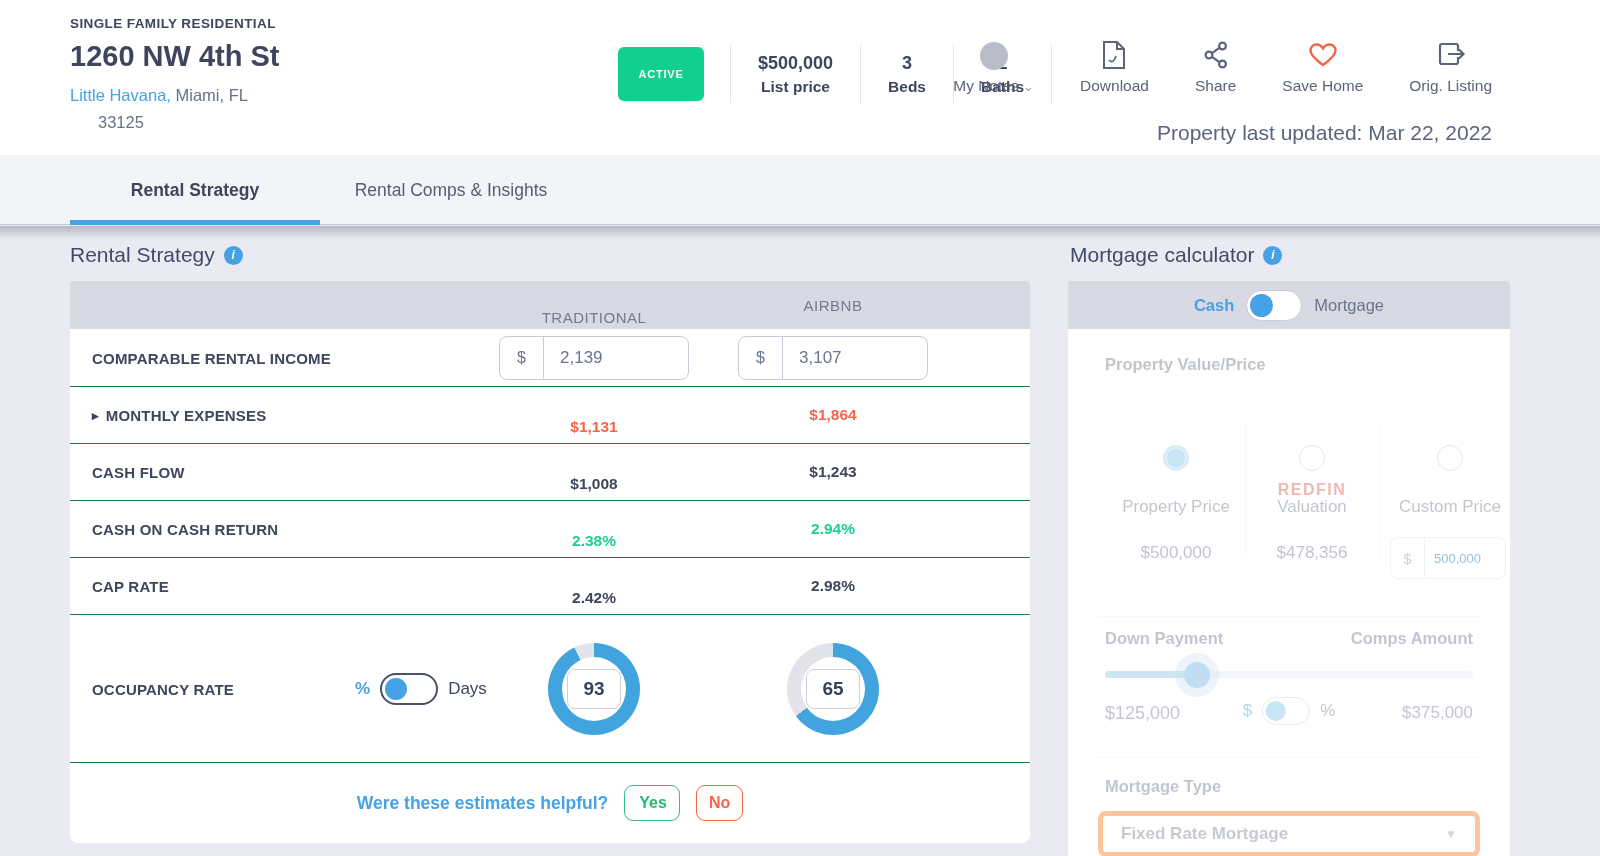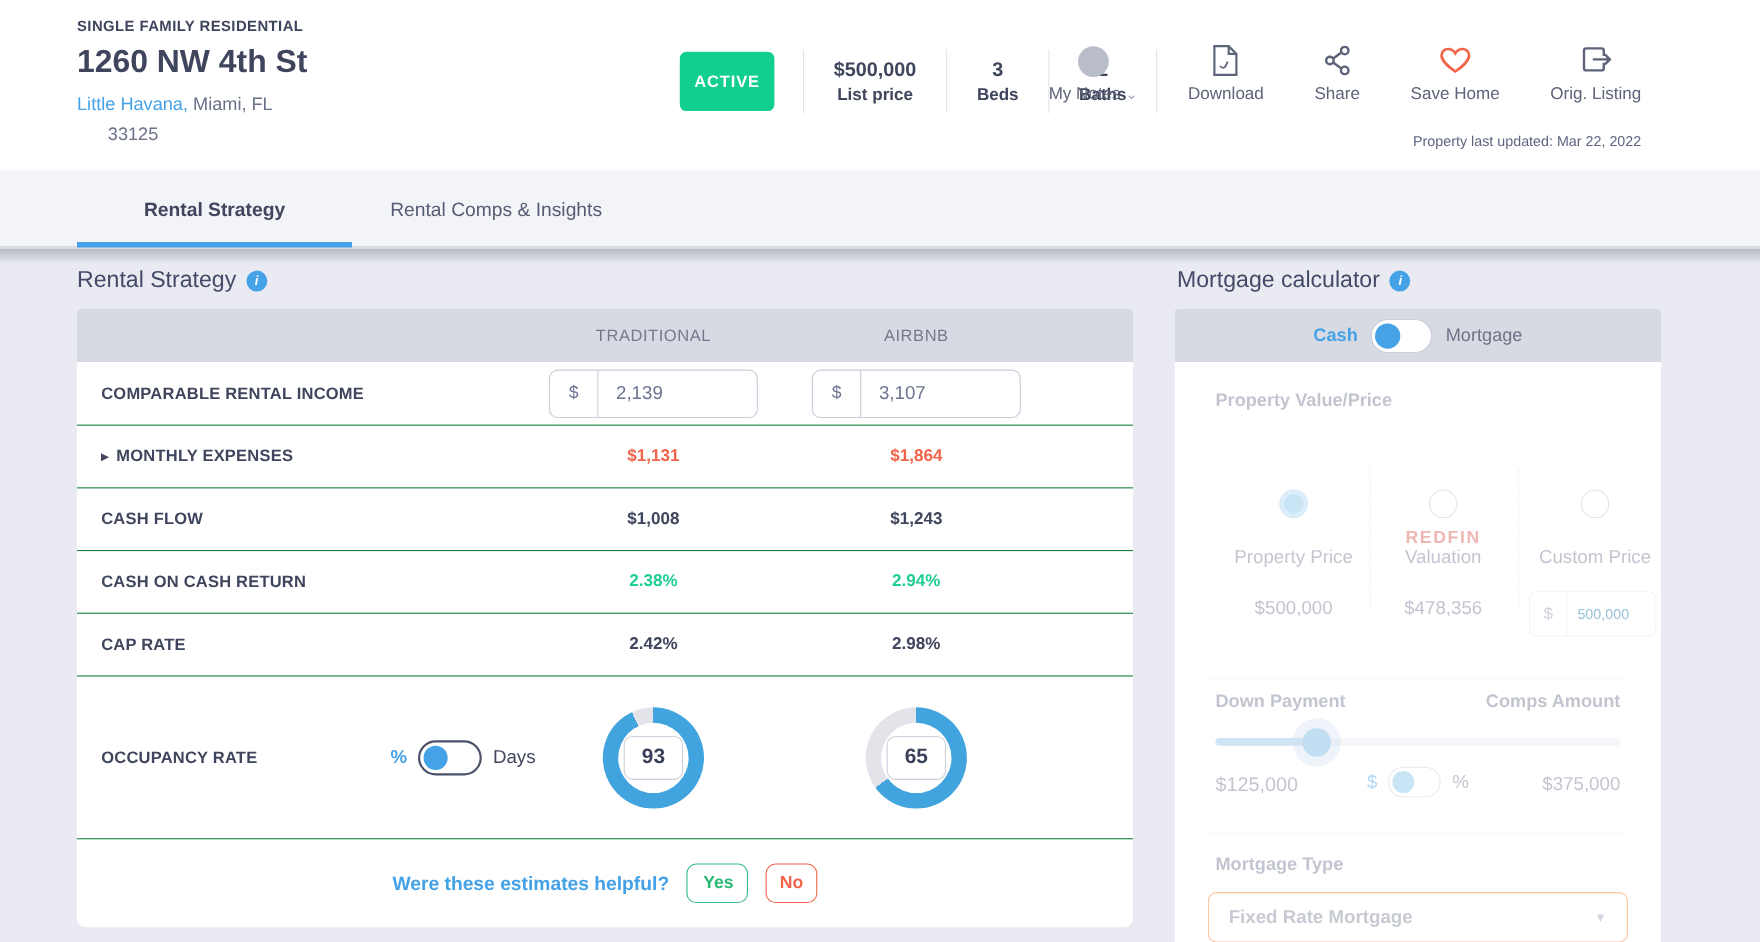--- a/index.html
+++ b/index.html
@@ -7,54 +7,54 @@
 
   
   .header { position:absolute; top:0; left:0; width:1600px; height:155px; background:#ffffff; z-index:3; }
   .prop-type { position:absolute; left:70px; top:16px; font-size:13.5px; font-weight:bold; letter-spacing:.4px; color:#3f455c; }
   .prop-address { position:absolute; left:70px; top:40px; font-size:29px; font-weight:bold; color:#3f455c; }
   .prop-loc { position:absolute; left:70px; top:86px; font-size:16.5px; color:#6a7188; }
   .prop-loc .hood { color:#45a2e6; cursor:pointer; }
   .prop-zip { position:absolute; left:70px; top:113px; font-size:16.5px; color:#6a7188;margin-left:28px; }
 
   .status-stats { position:absolute; left:618px; top:44px; display:flex; align-items:center; height:60px; }
-  .badge-active { width:86px; height:54px; background:#12ce8f; border-radius:6px; color:#fff; font-size:15px; font-weight:bold; letter-spacing:.8px; display:flex; align-items:center; justify-content:center; }
+  .badge-active { width:86px; height:54px; background:#12ce8f; border-radius:6px; color:#fff; font-size:11px; font-weight:bold; letter-spacing:.8px; display:flex; align-items:center; justify-content:center; }
   .vdiv { width:1px; height:58px; background:#e3e5ec; }
   .stat { padding:0 27px; text-align:center; }
   .stat .v { font-size:18px; font-weight:bold; color:#3f455c; }
   .stat .l { font-size:15.5px; font-weight:600; color:#3f455c; margin-top:4px; }
   .badge-wrap { padding-right:26px; }
 
   .actions { position:absolute; right:108px; top:40px; display:flex; gap:46px; align-items:flex-end; }
   .action { display:flex; flex-direction:column; align-items:center; gap:7px; cursor:pointer; }
   .action .lbl { font-size:15.5px; color:#5d6378; white-space:nowrap; }
   .action svg { display:block; }
   .avatar { width:28px; height:28px; border-radius:50%; background:#b9bdc9; }
   .chev { color:#9aa0b2; font-size:13px; }
-  .last-updated { position:absolute; right:108px; top:121px; font-size:13px; color:#5d6480; }
+  .last-updated { position:absolute; right:108px; top:121px; font-size:21px; color:#5d6480; }
 
   
   .tabbar { position:absolute; top:155px; left:0; width:1600px; height:70px; background:#f3f4f7; border-bottom:1px solid #c9cbd6; z-index:2; }
   .tab { position:absolute; top:0; height:70px; display:flex; align-items:center; justify-content:center; font-size:17.5px; cursor:pointer; }
   .tab.active { left:70px; width:250px; font-weight:bold; color:#3f455c; }
   .tab.active::after { content:""; position:absolute; left:0; bottom:0; width:100%; height:5px; background:#45a2e6; }
   .tab.inactive { left:346px; width:210px; color:#565c74; }
   .tab-shadow { position:absolute; top:226px; left:0; width:1600px; height:14px; background:linear-gradient(rgba(120,123,140,.45), rgba(120,123,140,0)); z-index:1; }
 
   
   .content { position:absolute; top:226px; left:0; width:1600px; height:630px; background:#eaebf2; }
 
   .section-title { position:absolute; font-size:21px; color:#424a68; display:flex; align-items:center; gap:9px; }
   .info-icon { width:19px; height:19px; border-radius:50%; background:#45a2e6; color:#fff; font-size:12px; font-weight:bold; font-style:italic; display:flex; align-items:center; justify-content:center; cursor:pointer; }
 
   
   .card-left { position:absolute; left:70px; top:55px; width:960px; height:562px; background:#fff; border-radius:3px 3px 8px 8px; }
   .thead { height:48px; background:#d7d9e3; border-radius:3px 3px 0 0; position:relative; }
   .thead .col { position:absolute; top:0; height:48px; width:190px; display:flex; align-items:center; justify-content:center; font-size:15px; color:#74798d; letter-spacing:.5px; }
-  .colT { left:429px; } .colA { left:668px; }
+  .colT { left:429px;margin-top:12px; } .colA { left:668px; }
 
   .row { position:relative; border-bottom:1px solid #15803d; }
   .row .rlabel { position:absolute; left:22px; top:50%; transform:translateY(-50%); font-size:15px; font-weight:bold; color:#3f455c; letter-spacing:.2px; display:flex; align-items:center; gap:7px; }
   .cell { position:absolute; top:50%; transform:translateY(-50%); width:190px; text-align:center; font-size:15.5px; font-weight:bold; color:#3f455c; }
   .c-red { color:#f2654a; } .c-green { color:#1fce96; }
   .expand-tri { font-size:13px; color:#3f455c; }
 
   .money-input { position:absolute; top:50%; transform:translateY(-50%); width:190px; height:44px; border:1px solid #c9cdda; border-radius:8px; background:#fff; display:flex; align-items:center; overflow:hidden; }
   .money-input .cur { width:44px; height:100%; display:flex; align-items:center; justify-content:center; color:#6b7490; font-size:16px; border-right:1px solid #c9cdda; }
   .money-input .val { flex:1; padding-left:16px; font-size:17px; color:#6b7490; }
@@ -107,21 +107,21 @@
   .slider .knob { position:absolute; top:50%; left:25%; transform:translate(-50%,-50%); width:26px; height:26px; border-radius:50%; background:#6aaede; box-shadow:0 0 0 9px rgba(140,180,220,.35); cursor:grab; }
   .dp-min { position:absolute; left:37px; top:374px; font-size:18px; color:#6e7590; }
   .dp-max { position:absolute; right:37px; top:374px; font-size:17px; color:#6e7590; }
   .dp-units { position:absolute; left:50%; transform:translateX(-50%); top:368px; display:flex; align-items:center; gap:10px; }
   .dp-units .u { font-size:17px; color:#6e7590; }
   .dp-units .u.d { color:#45a2e6; }
   .switch-sm { width:48px; height:28px; border:1px solid #c9ccd8; border-radius:15px; background:#fff; position:relative; cursor:pointer; }
   .switch-sm .knob { position:absolute; left:3px; top:3px; width:20px; height:20px; border-radius:50%; background:#7cc0ea; }
 
   .mt-label { position:absolute; left:37px; top:448px; }
-  .dropdown { position:absolute; left:30px; top:482px; width:382px; height:46px; border:1px solid #f97316; border-radius:8px; background:#fff; display:flex; align-items:center; justify-content:space-between; padding:0 18px; cursor:pointer; }
+  .dropdown { position:absolute; left:30px; top:482px; width:382px; height:46px; border:5px solid #f97316; border-radius:8px; background:#fff; display:flex; align-items:center; justify-content:space-between; padding:0 18px; cursor:pointer; }
   .dropdown .dv { font-size:17px; font-weight:bold; color:#7b8196; }
   .dropdown .caret { font-size:12px; color:#9aa0b2; }
 </style>
 </head>
 <body>
 
 <div class="header">
   <div class="prop-type">SINGLE FAMILY RESIDENTIAL</div>
   <div class="prop-address">1260 NW 4th St</div>
   <div class="prop-loc">

